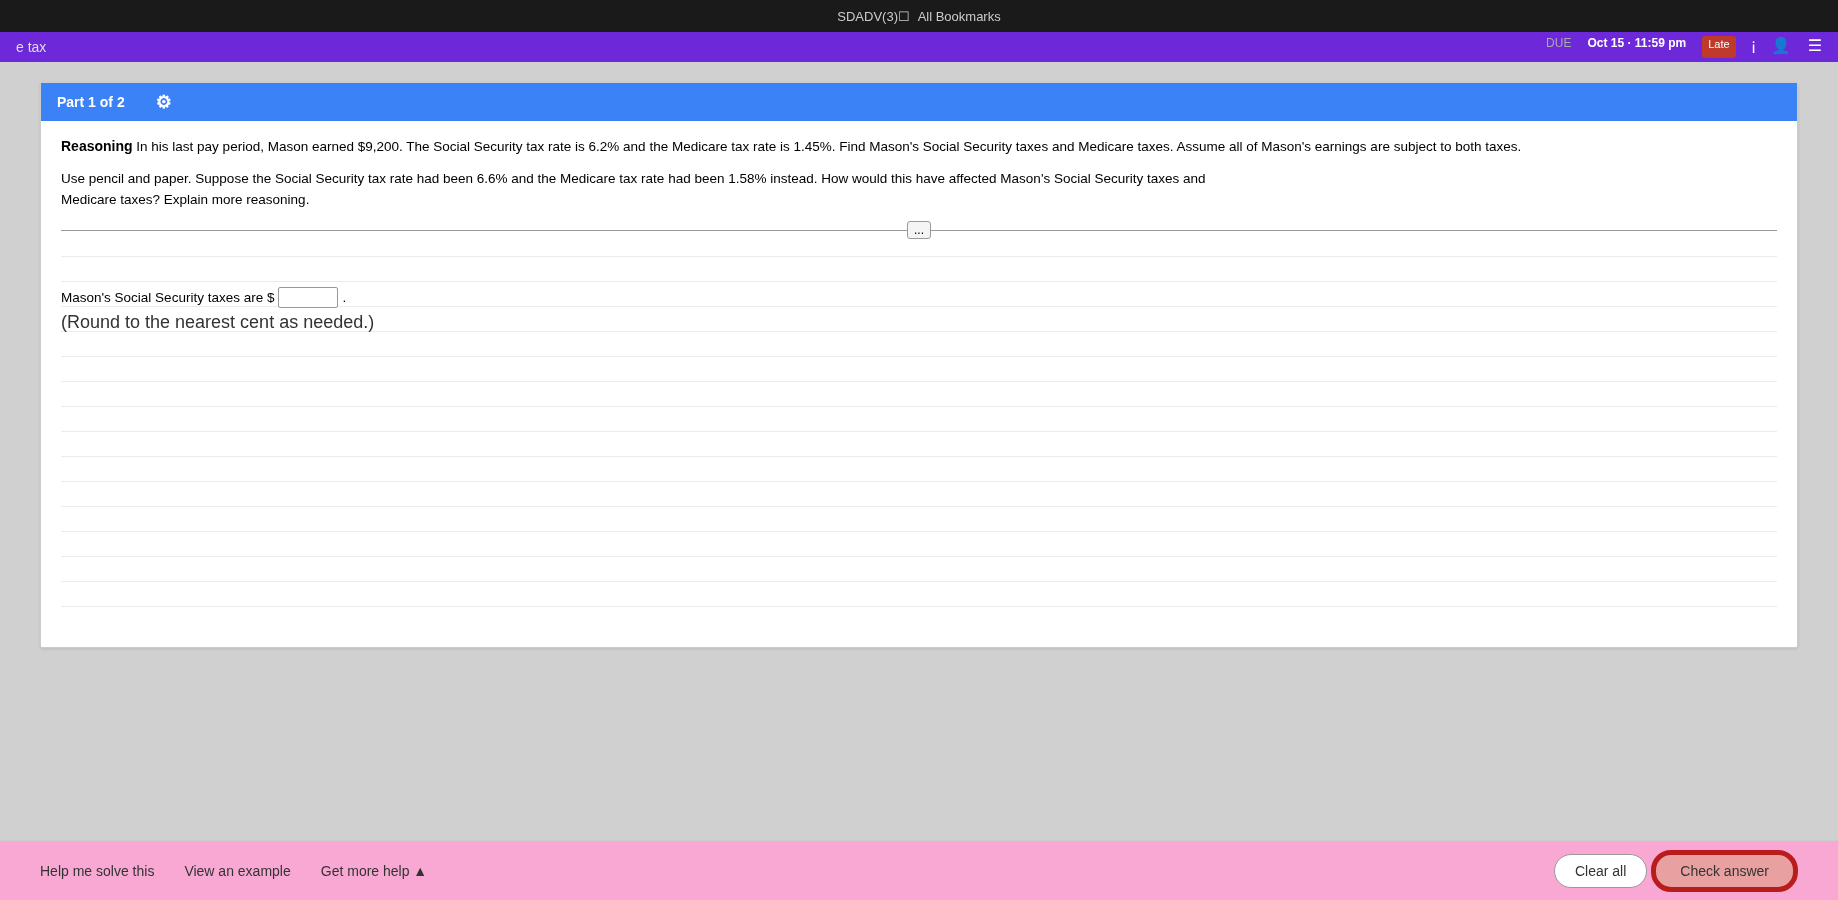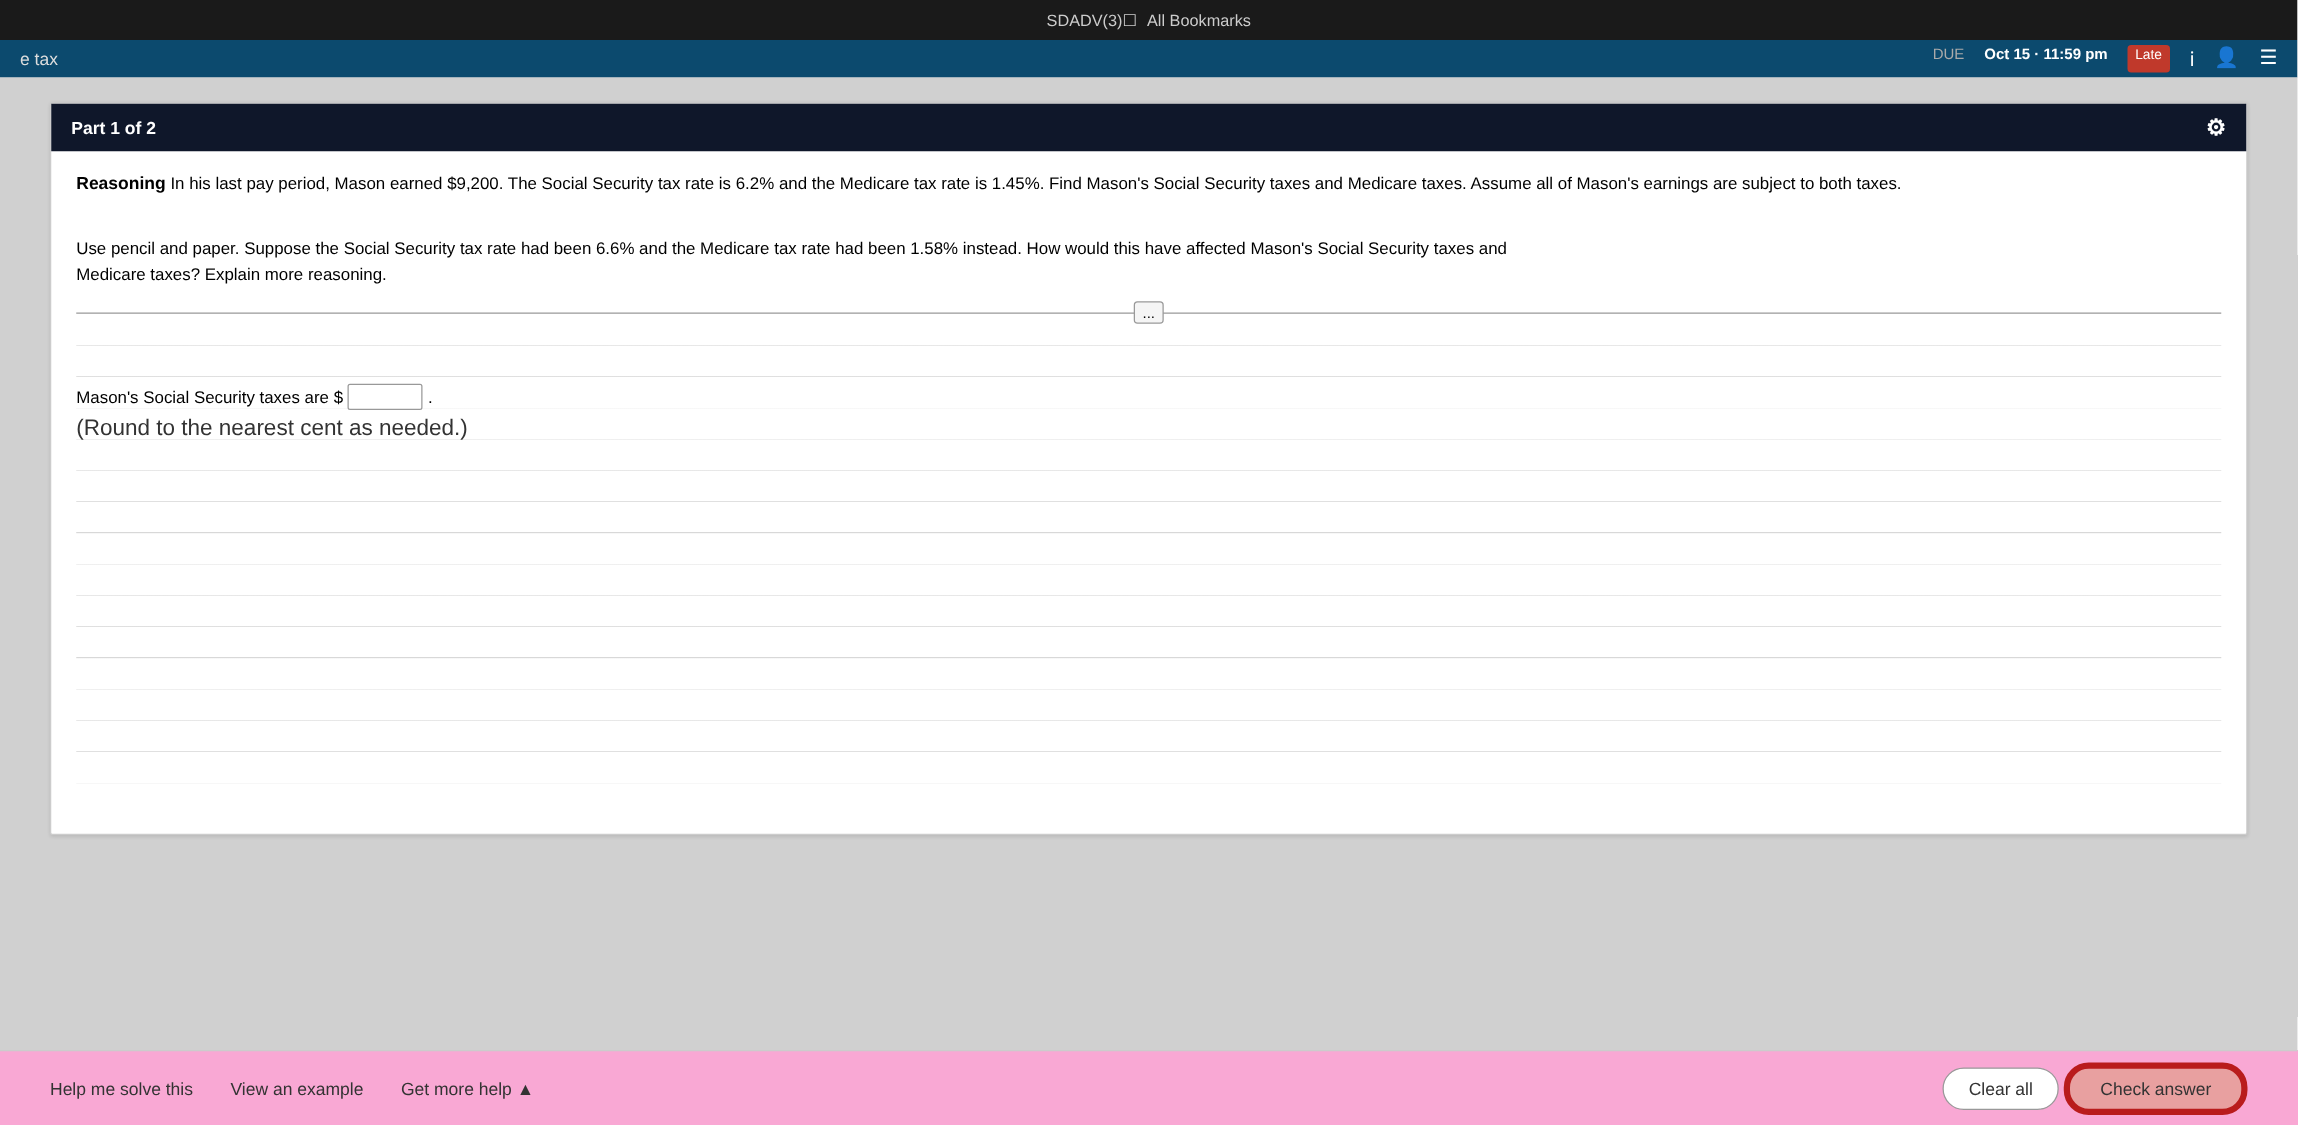--- a/index.html
+++ b/index.html
@@ -29,21 +29,21 @@
     .top-bar-right {
       display: flex;
       align-items: center;
       gap: 8px;
       font-size: 13px;
       color: #ccc;
     }
 
     
     .sub-header {
-      background: #0c4a6e;
+      background: #6d28d9;
       color: #ddd;
       display: flex;
       justify-content: space-between;
       align-items: center;
       padding: 4px 16px;
       height: 30px;
     }
     .sub-header-left {
       font-size: 14px;
       color: #ddd;
@@ -85,37 +85,37 @@
     
     .problem-card {
       background: #fff;
       border: 1px solid #ccc;
       border-radius: 2px;
       padding: 0;
       box-shadow: 0 1px 3px rgba(0,0,0,0.1);
     }
 
     .card-header {
-      background: #0f172a;
+      background: #3b82f6;
       color: #fff;
       padding: 8px 16px;
       font-size: 14px;
       font-weight: bold;
       display: flex;
-      justify-content: space-between;
-      align-items: center;
+      align-items: center;
+      gap: 31px;
     }
 
     .card-body {
       padding: 16px 20px;
       position: relative;
     }
 
     .reasoning-section {
-      margin-bottom: 32px;
+      margin-bottom: 12px;
     }
 
     .reasoning-title {
       font-weight: bold;
       display: inline;
     }
 
     .reasoning-text {
       display: inline;
       font-size: 13.5px;

